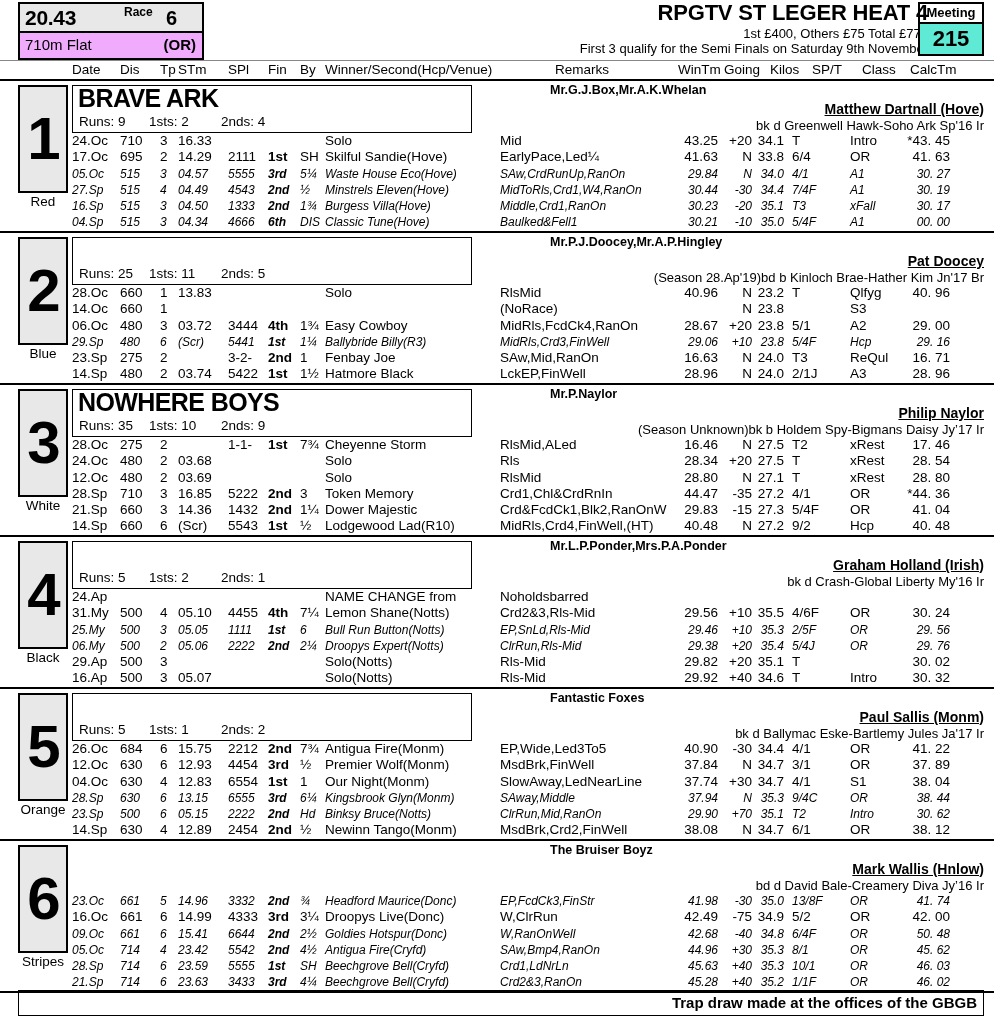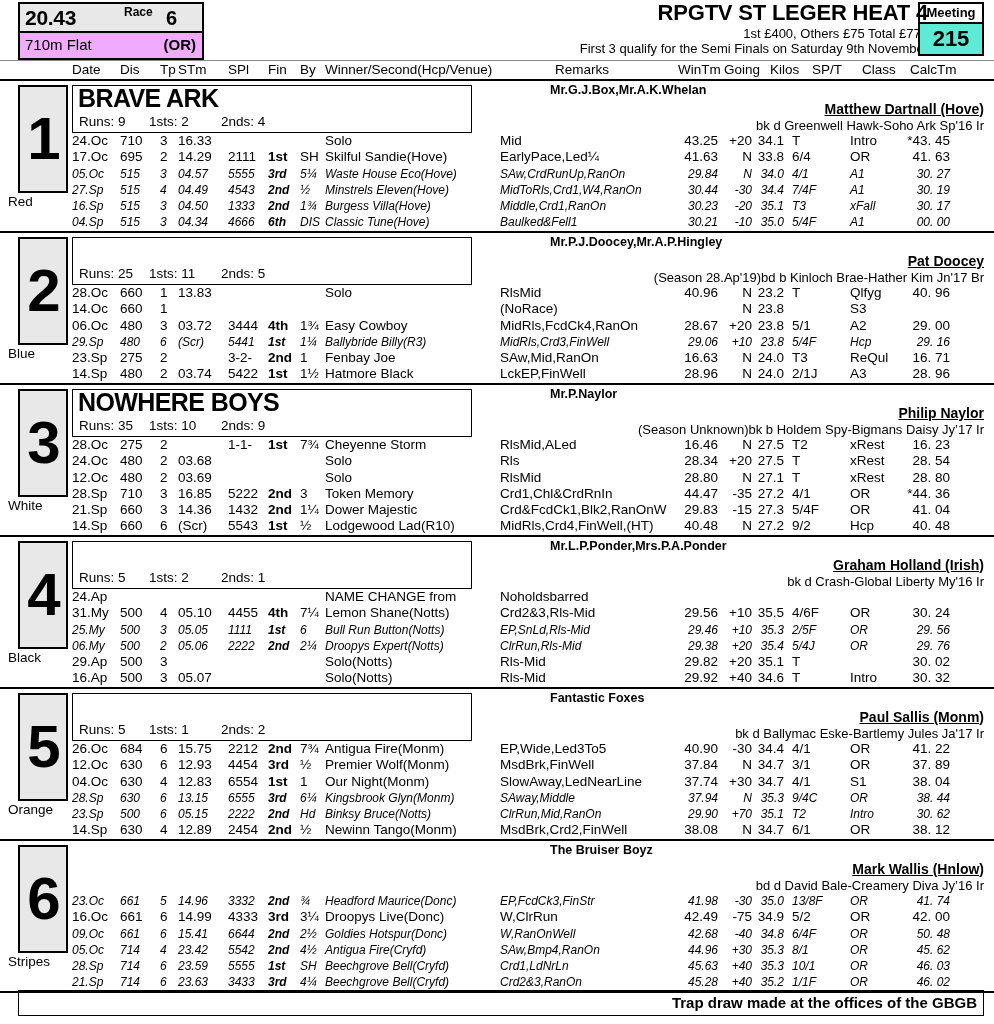--- a/index.html
+++ b/index.html
@@ -54,21 +54,21 @@
   .dog{position:relative;height:150px;border-bottom:2.5px solid #000;}
   .dog.last{border-bottom:2.5px solid #000;}
 
   .trapbox{
     position:absolute;left:18px;top:4px;width:50px;height:108px;
     border:2px solid #000;background:#e8e8e8;box-sizing:border-box;
     text-align:center;
   }
   .trapbox .tnum{font-size:60px;font-weight:bold;line-height:104px;letter-spacing:-2px;}
   .trapcol{
-    position:absolute;left:8px;top:113px;width:70px;text-align:left;
+    position:absolute;left:8px;top:113px;width:70px;text-align:center;
     font-size:13.5px;
   }
 
   .namebox{
     position:absolute;left:72px;top:4px;right:0;height:48px;
   }
   .nameinner{
     position:absolute;left:0;top:0;width:400px;height:48px;
     border:1.5px solid #000;box-sizing:border-box;
   }
@@ -434,21 +434,21 @@
             <span class="c-spi">1-1-</span>
             <span class="c-fin bold">1st</span>
             <span class="c-by">7¾</span>
             <span class="c-win">Cheyenne Storm</span>
             <span class="c-rem">RlsMid,ALed</span>
             <span class="c-wintm">16.46</span>
             <span class="c-going">N</span>
             <span class="c-kilos">27.5</span>
             <span class="c-spt">T2</span>
             <span class="c-class">xRest</span>
-            <span class="c-ctm">16. 23</span>
+            <span class="c-ctm">17. 46</span>
           </div>
           <div class="frow">
             <span class="c-date">24.Oc</span>
             <span class="c-dis">480</span>
             <span class="c-tp">2</span>
             <span class="c-stm">03.68</span>
             <span class="c-spi"></span>
             <span class="c-fin bold"></span>
             <span class="c-by"></span>
             <span class="c-win">Solo</span>

